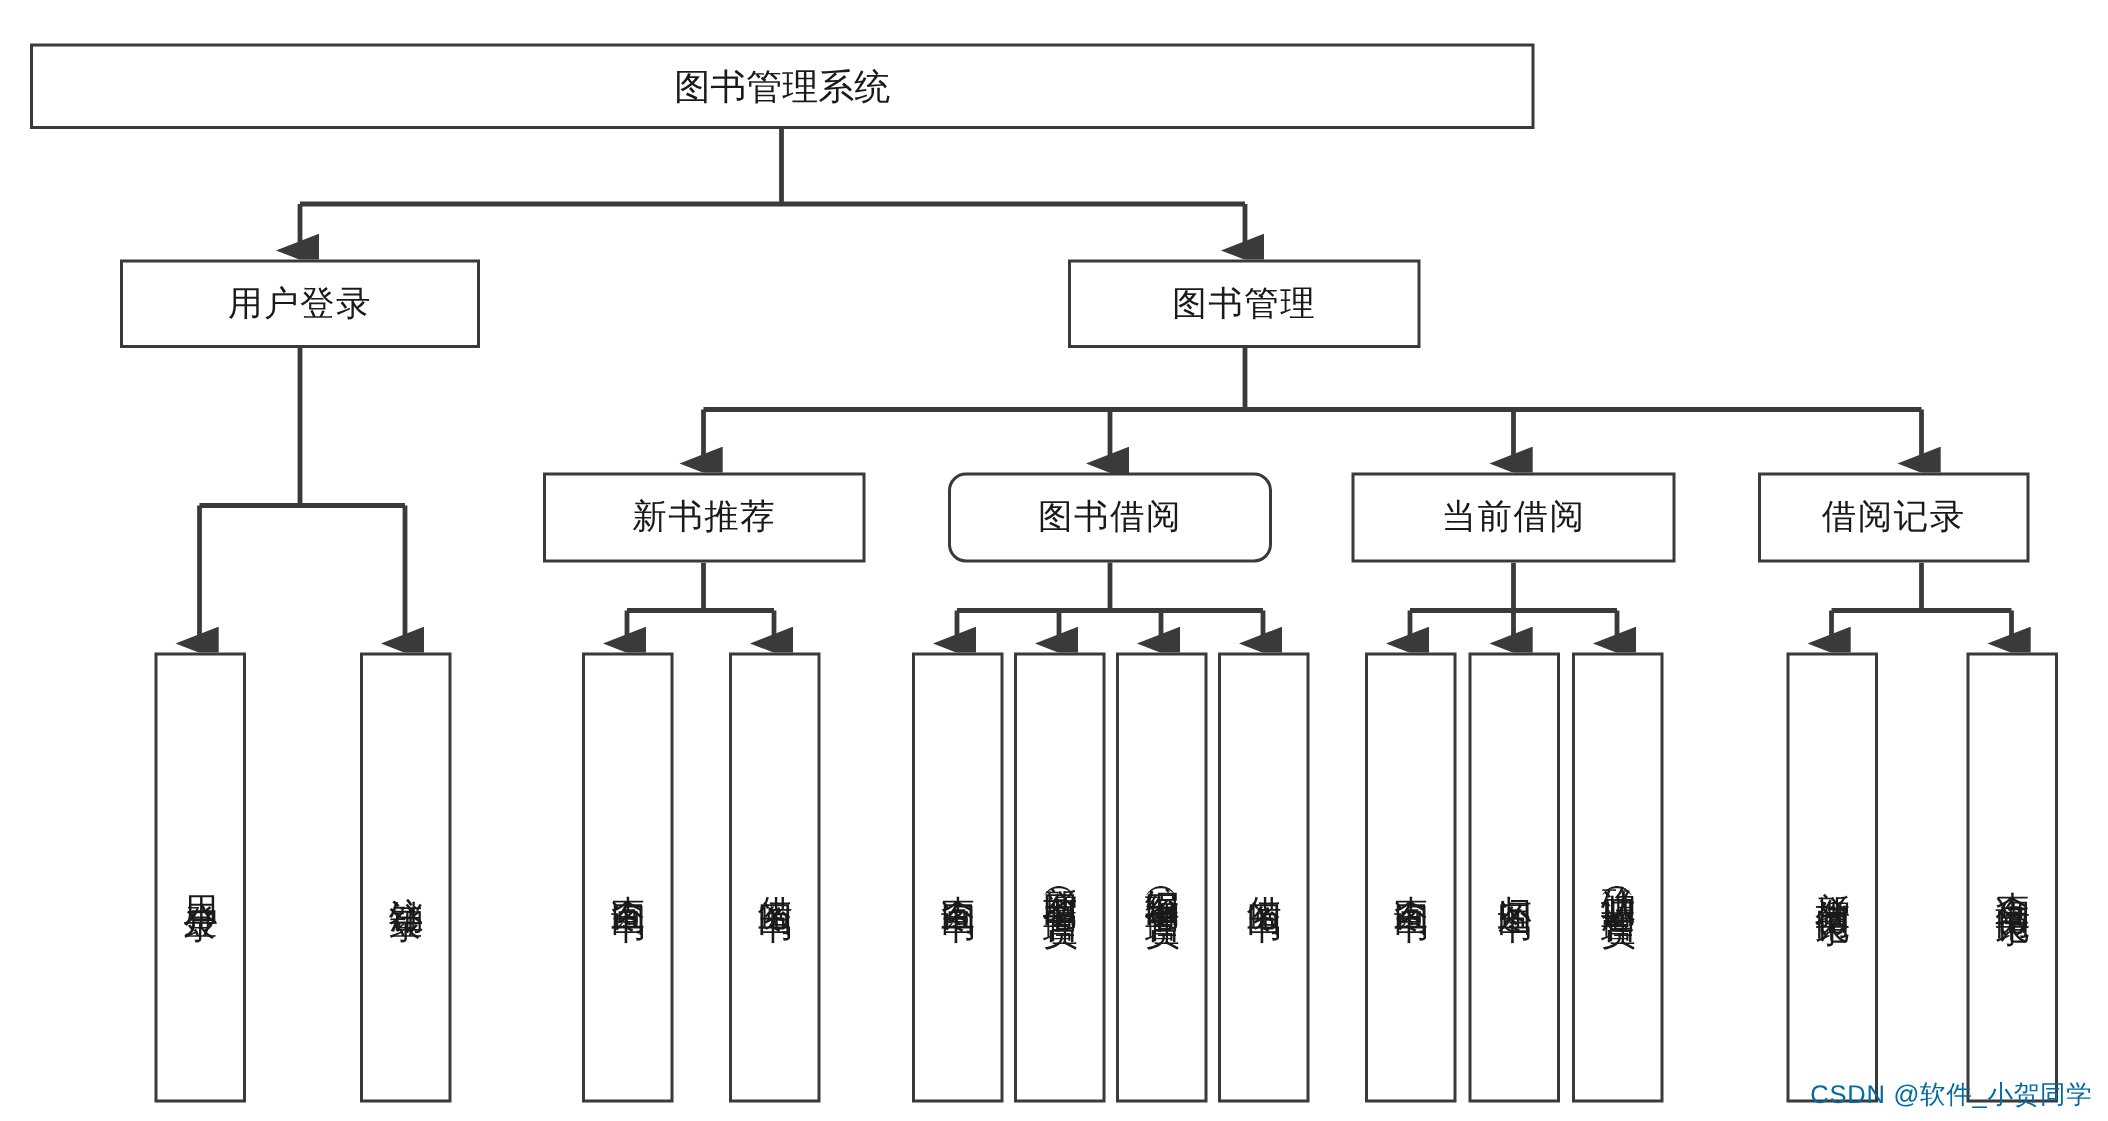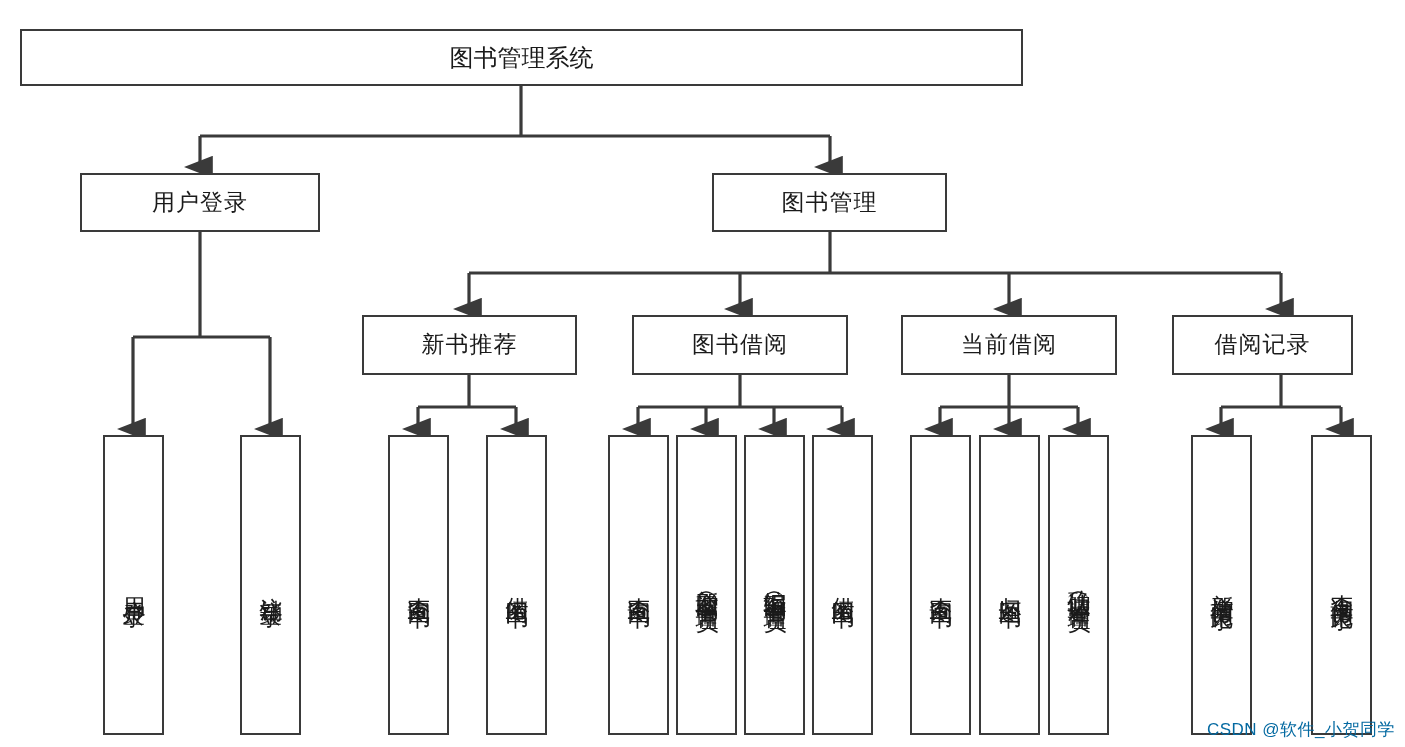--- a/index.html
+++ b/index.html
@@ -137,21 +137,21 @@
   </div>
 
   <div class="node h" style="left:712px; top:173px; width:235px; height:59px;">
     <span>图书管理</span>
   </div>
 
   <div class="node h" style="left:362px; top:315px; width:215px; height:60px;">
     <span>新书推荐</span>
   </div>
 
-  <div class="node h" style="left:632px; top:315px; width:216px; height:60px;">
+  <div class="node h" style="left:632px; top:315px; width:216px; height:60px;border-radius:12px;">
     <span>图书借阅</span>
   </div>
 
   <div class="node h" style="left:901px; top:315px; width:216px; height:60px;">
     <span>当前借阅</span>
   </div>
 
   <div class="node h" style="left:1172px; top:315px; width:181px; height:60px;">
     <span>借阅记录</span>
   </div>

